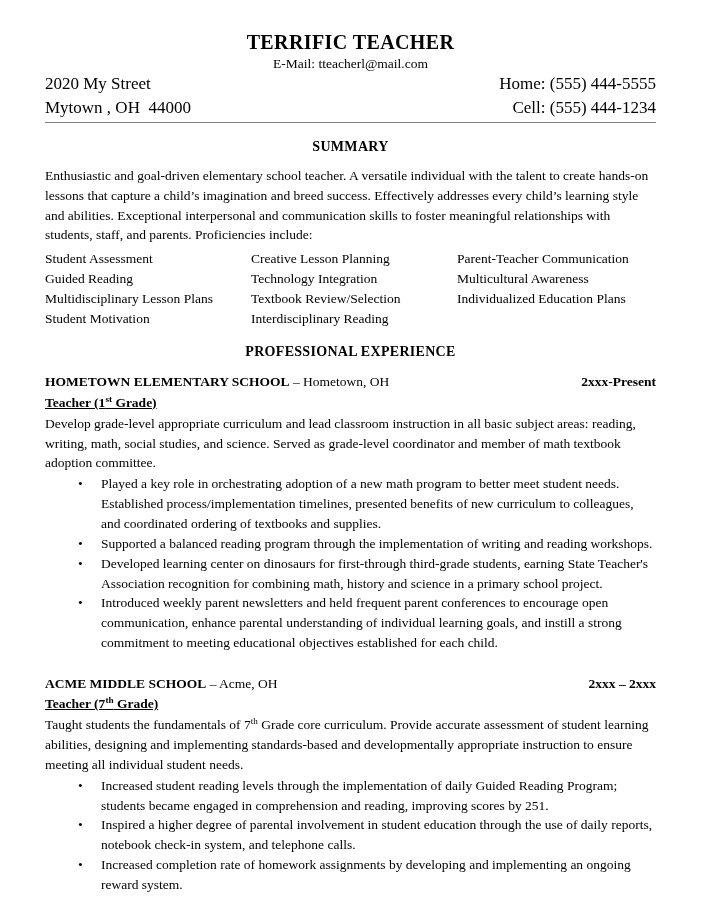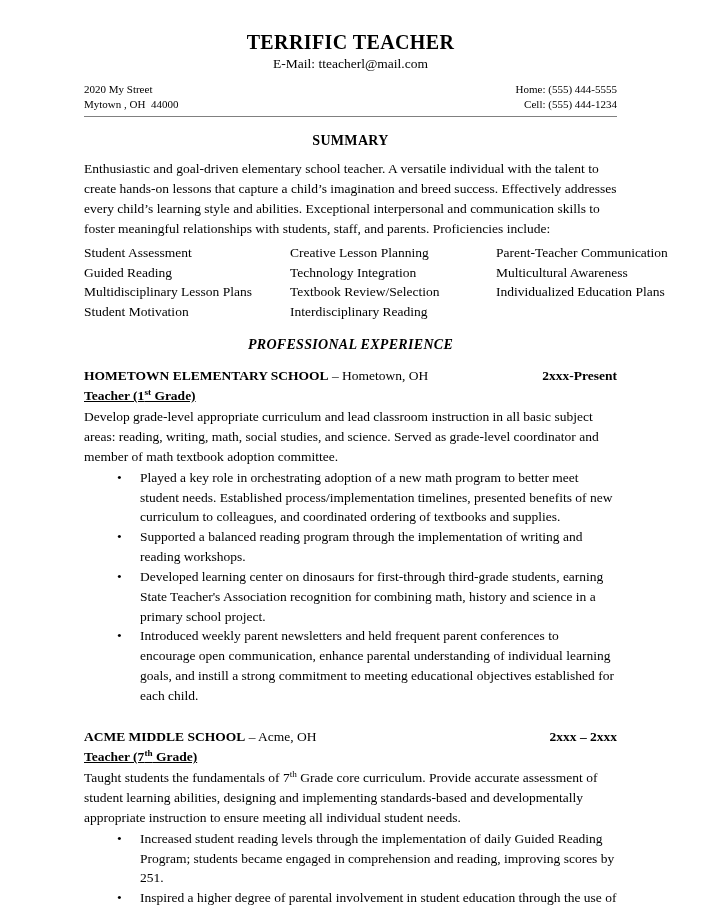--- a/index.html
+++ b/index.html
@@ -13,43 +13,42 @@
     height: 907px;
     overflow: hidden;
     font-family: "Liberation Serif", "DejaVu Serif", serif;
     color: #000000;
   }
   .page {
     position: relative;
     width: 701px;
     height: 696px;
     box-sizing: border-box;
-    padding: 0 84px;
+    padding: 0 45px;
     background: #ffffff;
   }
 
   
   .doc-title {
     text-align: center;
     font-size: 20px;
     font-weight: bold;
     letter-spacing: 0.4px;
     margin: 0;
     padding-top: 31px;
     line-height: 1.15;
   }
   .doc-email {
     text-align: center;
     font-size: 13.5px;
     margin: 2px 0 0 0;
     line-height: 1.2;
   }
   .contact-block {
-    margin-top: 10px;
-    font-size: 11px;
+    font-size: 17px;
     line-height: 1.38;
   }
   .contact-row {
     display: flex;
     justify-content: space-between;
     align-items: baseline;
   }
   .contact-left { text-align: left; white-space: pre; }
   .contact-right { text-align: center; white-space: pre; }
 
@@ -63,21 +62,21 @@
   
   .section-heading {
     text-align: center;
     font-size: 14px;
     font-weight: bold;
     letter-spacing: 0.3px;
     margin: 0;
     line-height: 1.2;
   }
   .section-heading.summary { padding-top: 16px; }
-  .section-heading.experience { padding-top: 15px; font-style: italic; }
+  .section-heading.experience { padding-top: 15px; }
 
   
   .summary-text {
     font-size: 13.5px;
     line-height: 1.47;
     margin: 10px 0 0 0;
     text-align: left;
   }
 
   

